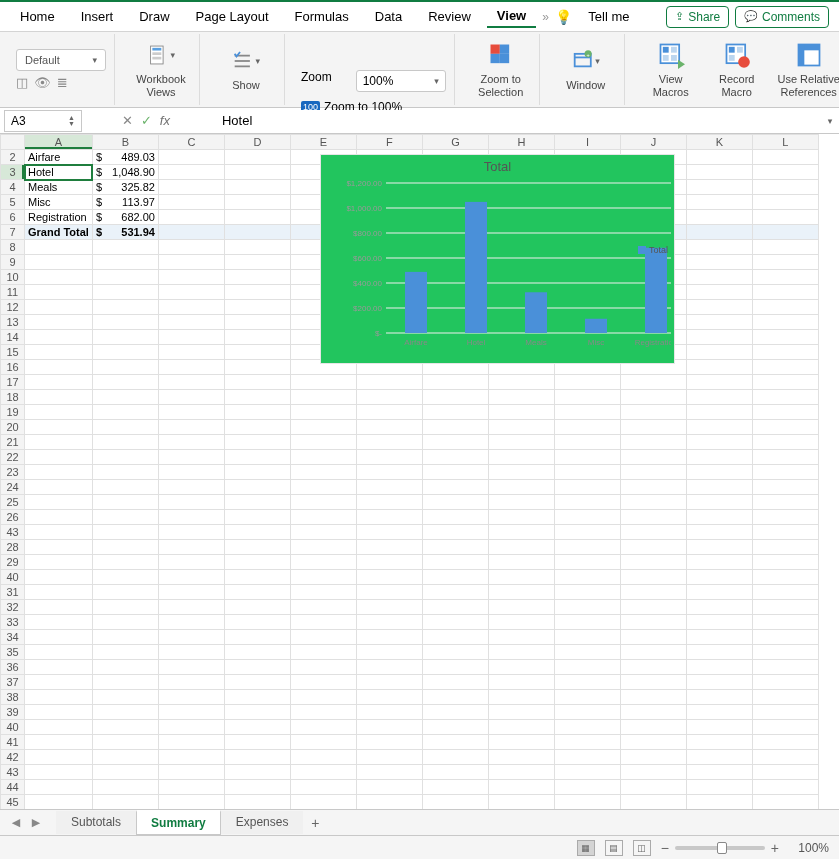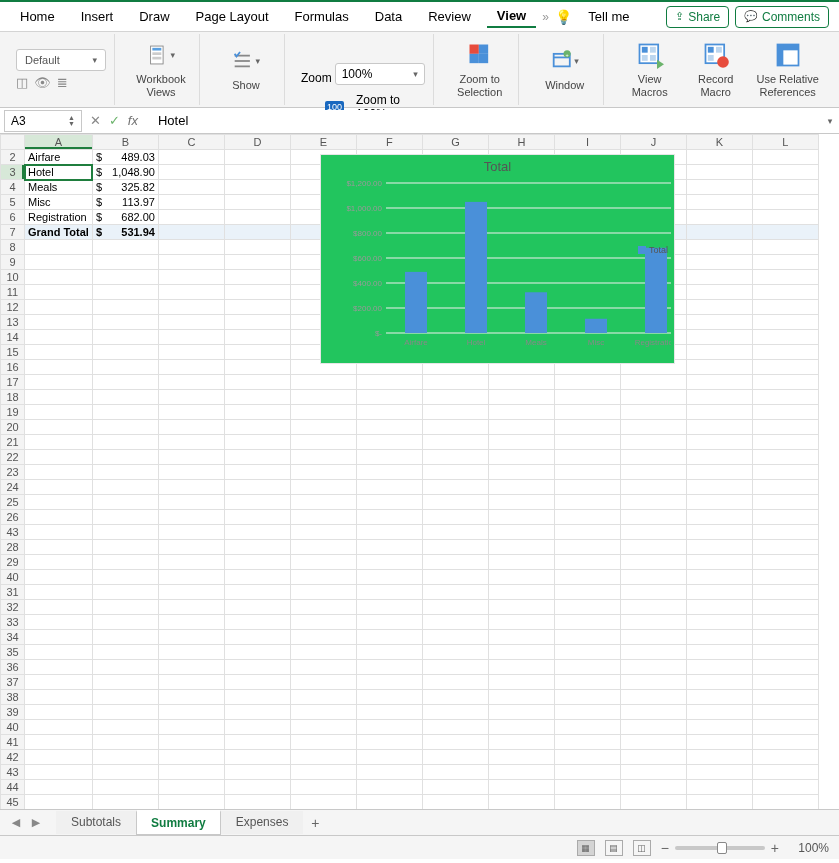--- a/index.html
+++ b/index.html
@@ -22,26 +22,26 @@
 .stack { display: flex; flex-direction: column; gap: 4px; }
 .font-select { width: 90px; height: 22px; border: 1px solid #c8c8c8; background: #fff; border-radius: 3px; padding: 0 8px; display: flex; align-items: center; justify-content: space-between; font-size: 11px; color: #555; }
 .font-select .car { font-size: 9px; color: #666; }
 .small-icons { display: flex; gap: 6px; color: #888; font-size: 13px; }
 .big-btn { display: flex; flex-direction: column; align-items: center; justify-content: center; width: 60px; text-align: center; cursor: pointer; gap: 4px; }
 .big-btn .icon { width: 28px; height: 28px; display: flex; align-items: center; justify-content: center; }
 .big-btn .label { font-size: 11px; color: #444; line-height: 1.1; }
 .big-btn .dd { font-size: 9px; color: #666; margin-left: 2px; }
 .zoom-input { display: flex; align-items: center; height: 22px; border: 1px solid #c8c8c8; background: #fff; border-radius: 3px; width: 90px; padding: 0 6px; justify-content: space-between; font-size: 12px; }
 .zoom-input .car { font-size: 9px; color: #666; }
-.zoom-100 { display: flex; align-items: center; gap: 12px; font-size: 12px; cursor: pointer; margin-left: 24px; }
+.zoom-100 { display: flex; align-items: center; gap: 4px; font-size: 12px; cursor: pointer; }
 .zoom-100 .badge { background: #1968bf; color: #fff; font-size: 9px; padding: 1px 2px; border-radius: 2px; }
 
 svg.sheet-icon { width: 28px; height: 28px; }
 
-.namebox-row { display: flex; align-items: center; height: 26px; border-bottom: 1px solid #c8c8c8; background: #fff; }
+.namebox-row { display: flex; align-items: center; height: 26px; border-bottom: 1px solid #c8c8c8; background: #fff; gap: 32px; }
 .namebox { width: 78px; height: 22px; margin-left: 4px; border: 1px solid #c8c8c8; display: flex; align-items: center; padding: 0 6px; font-size: 12px; justify-content: space-between; }
 .namebox .stepper { display: flex; flex-direction: column; line-height: 6px; font-size: 7px; color: #666; }
 .fx-icons { display: flex; align-items: center; gap: 8px; padding: 0 8px; color: #888; font-size: 13px; }
 .fx-label { font-style: italic; font-size: 13px; color: #737373; margin-right: 6px; }
 .formula-input { flex: 1; height: 22px; border: none; outline: none; padding: 0 6px; font-size: 13px; }
 .fb-car { width: 18px; text-align: center; color: #666; font-size: 9px; }
 
 .grid-area { position: relative; height: 675px; overflow: hidden; background: #fff; }
 table.grid { border-collapse: collapse; table-layout: fixed; }
 table.grid th, table.grid td { border: 1px solid #e0e0e0; height: 15px; font-size: 11px; padding: 0 3px; overflow: hidden; white-space: nowrap; }
@@ -142,21 +142,21 @@
             <line x1="3" y1="18" x2="20" y2="18" stroke="#888" stroke-width="2"></line>
             <polyline points="3,4 5,7 9,2" fill="none" stroke="#4a90d9" stroke-width="2"></polyline>
           </svg>
           <span class="dd">▾</span>
         </div>
       <div class="label">Show</div>
     </div>
   </div>
   <div class="group">
     <div class="stack" style="gap:8px;">
-      <div style="display:flex;align-items:flex-end;gap:3px;margin-top:44px;">
+      <div style="display:flex;align-items:flex-start;gap:24px;margin-top:44px;">
         <span style="font-size:12px;">Zoom</span>
         <div class="zoom-input">
             <span>100%</span>
             <span class="car">▾</span>
           </div>
       </div>
       <div class="zoom-100">
           <span class="badge">100</span>
           <span>Zoom to 100%</span>
         </div>

